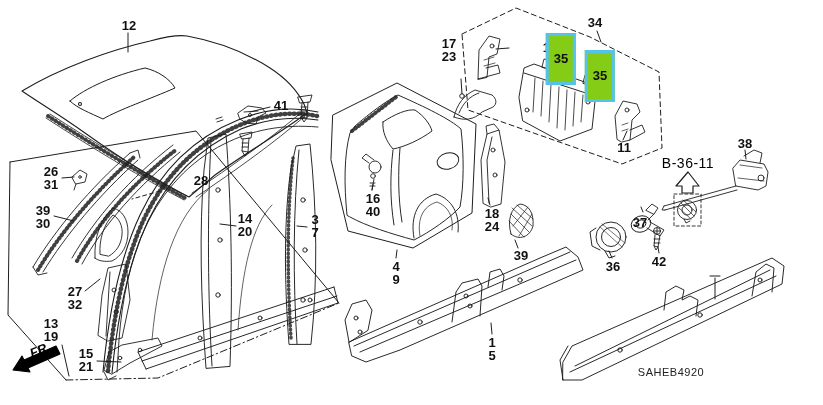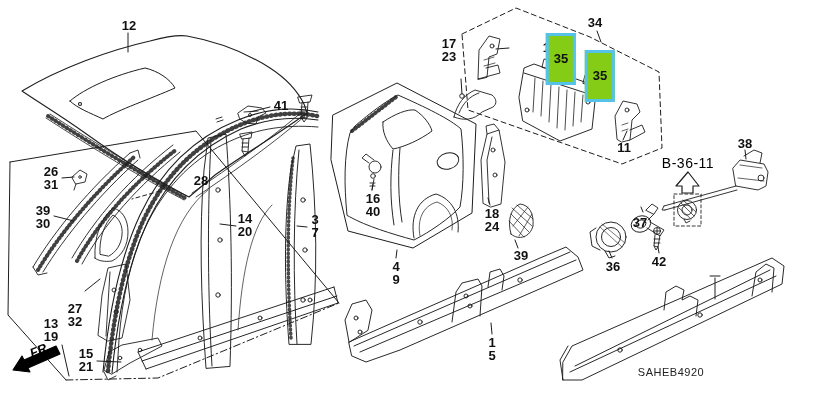--- a/index.html
+++ b/index.html
@@ -295,21 +295,21 @@
         <div>26</div>
         <div>31</div>
       </div>
       <div class="callout" style="left: 43px; top: 204px;">
         <div>39</div>
         <div>30</div>
       </div>
       <div class="callout" style="left: 170px; top: 174px; margin-left: 31px;">
         <div>28</div>
       </div>
-      <div class="callout" style="left: 75px; top: 285px; margin-top: 17px;">
+      <div class="callout" style="left: 75px; top: 285px;">
         <div>27</div>
         <div>32</div>
       </div>
       <div class="callout" style="left: 51px; top: 317px;">
         <div>13</div>
         <div>19</div>
       </div>
       <div class="callout" style="left: 86px; top: 347px;">
         <div>15</div>
         <div>21</div>

